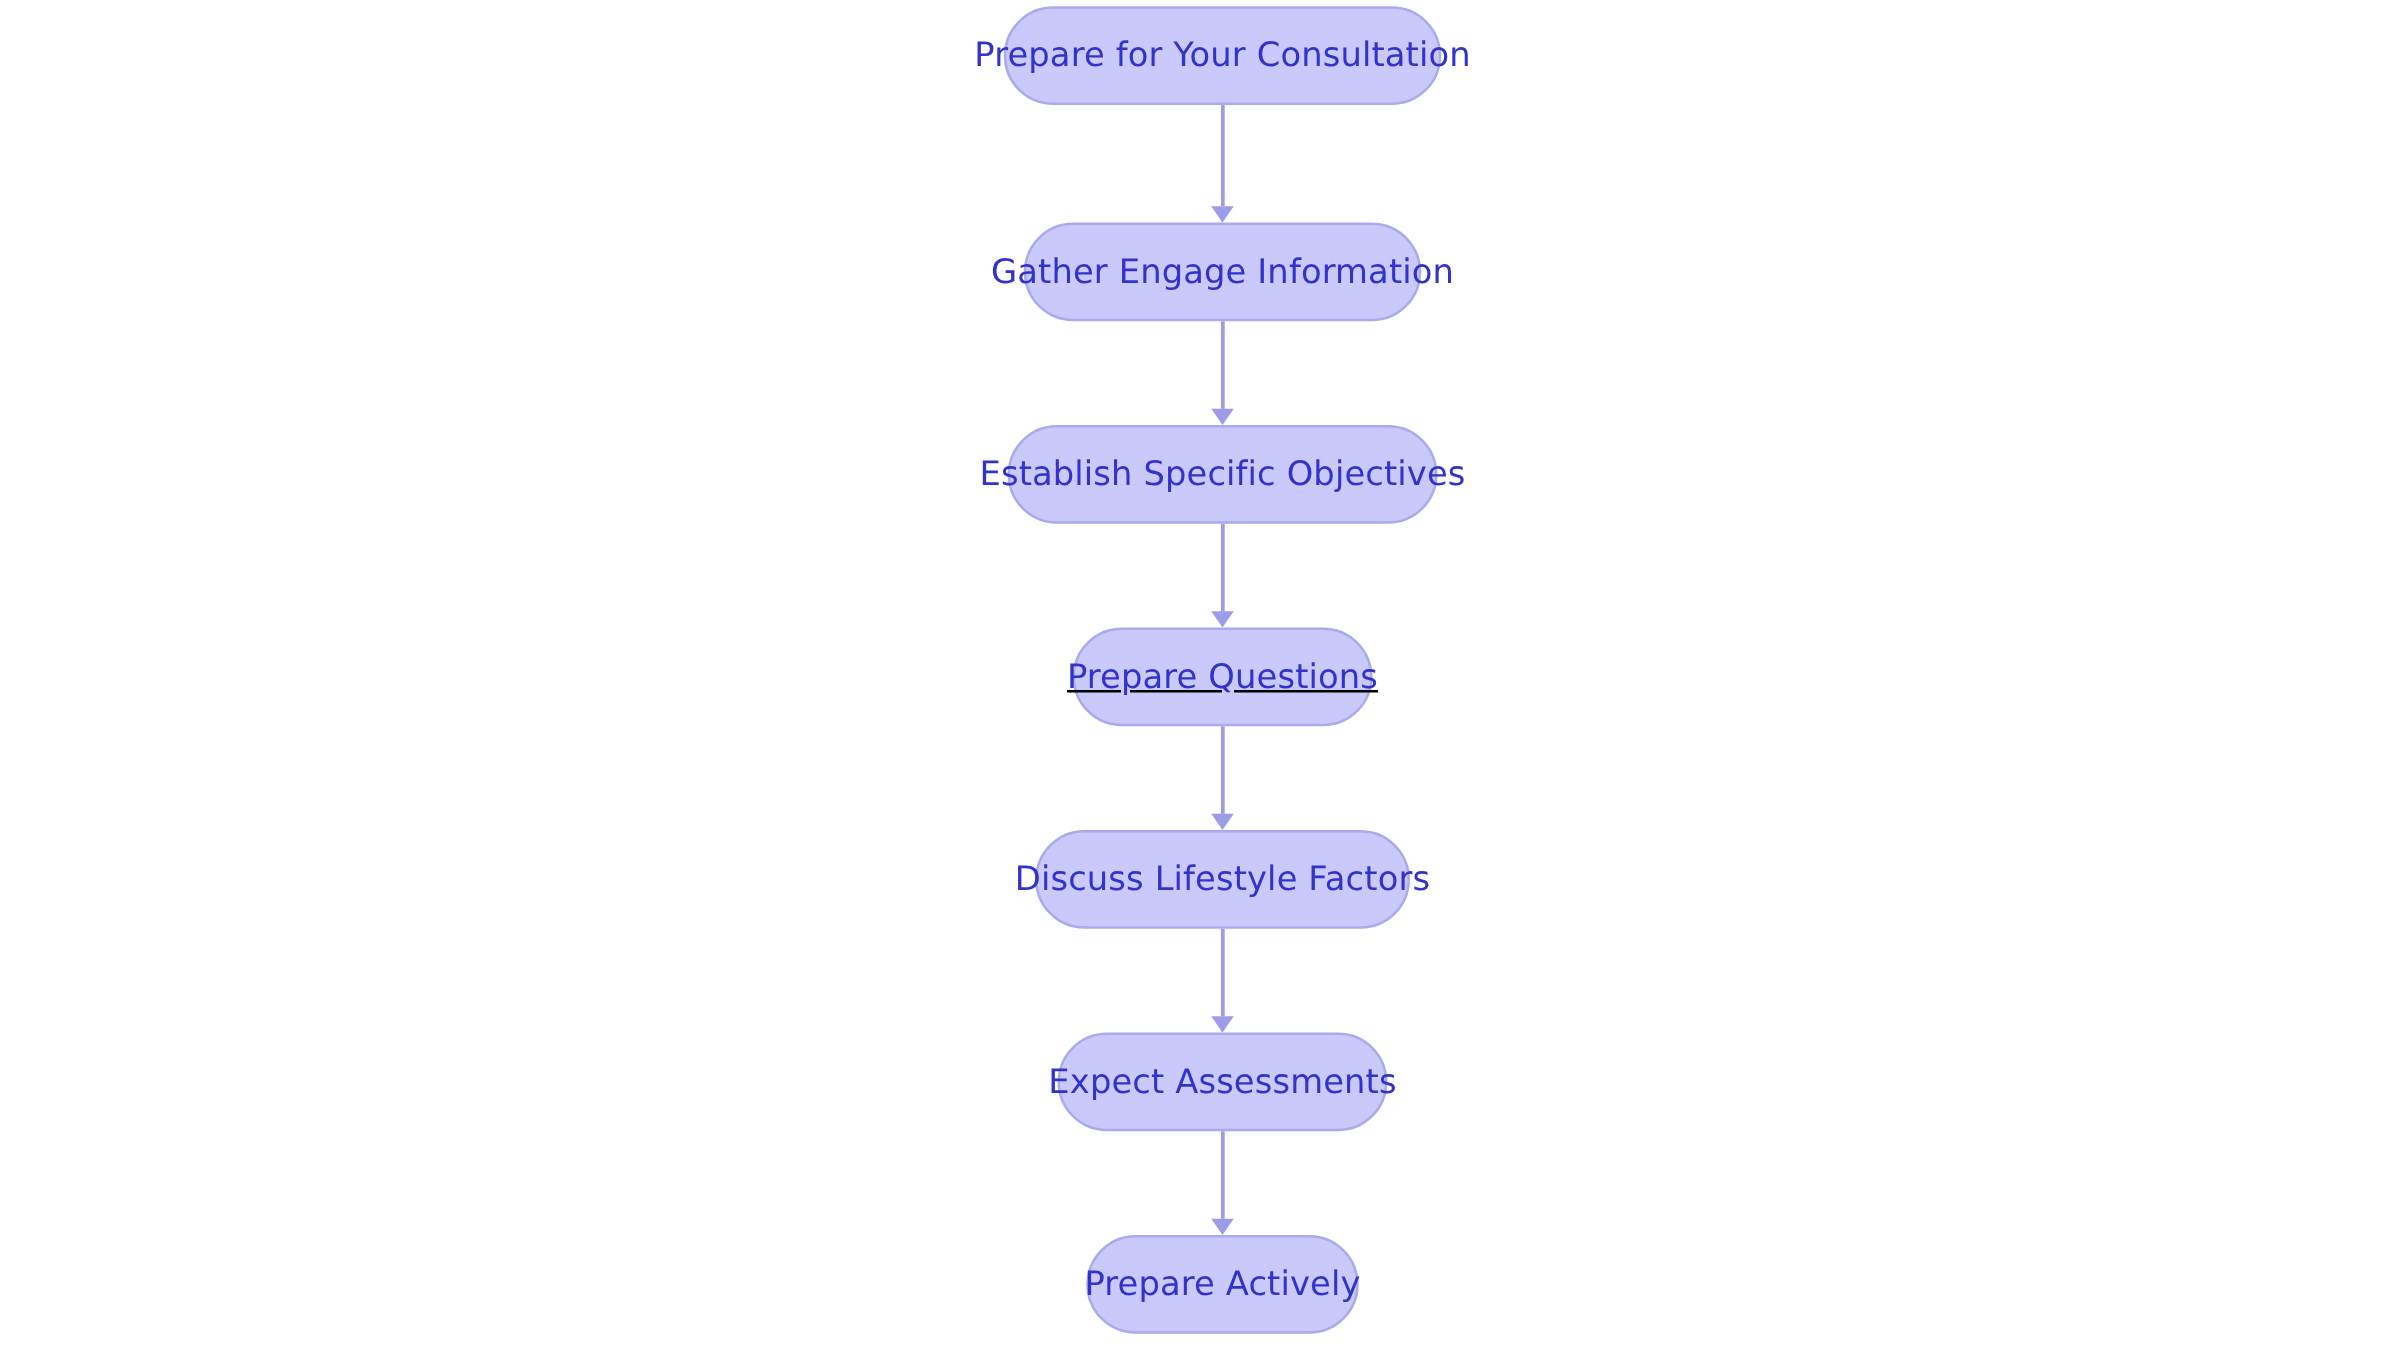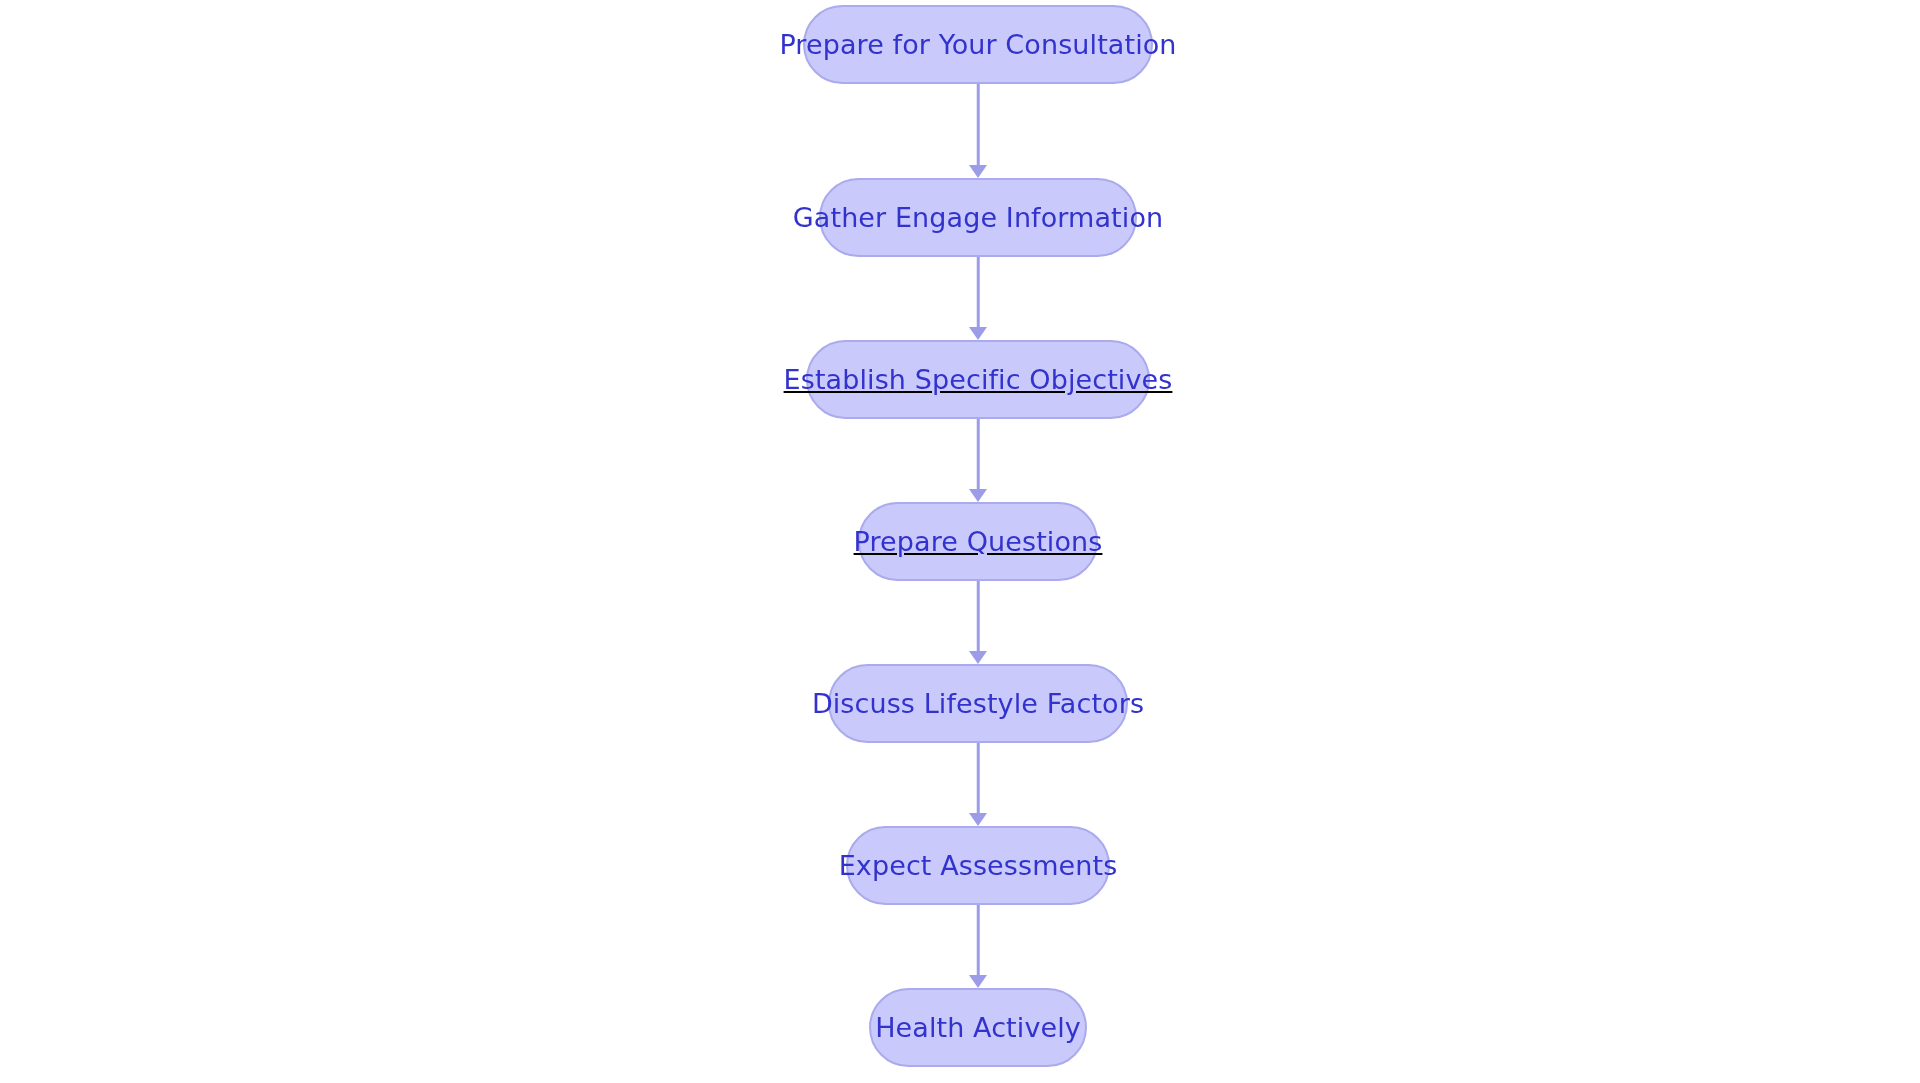--- a/index.html
+++ b/index.html
@@ -108,33 +108,33 @@
   </div>
 
   <div class="node" style="top:5px;width:350px;height:79px;">
     <span class="node-label">Prepare for Your Consultation</span>
   </div>
 
   <div class="node" style="top:178px;width:318px;height:79px;">
     <span class="node-label">Gather Engage Information</span>
   </div>
 
-  <div class="node" style="top:340px;width:344px;height:79px;text-decoration:underline;">
+  <div class="node" style="top:340px;width:344px;height:79px;">
     <span class="node-label">Establish Specific Objectives</span>
   </div>
 
   <div class="node" style="top:502px;width:240px;height:79px;text-decoration:underline;">
     <span class="node-label">Prepare Questions</span>
   </div>
 
   <div class="node" style="top:664px;width:300px;height:79px;">
     <span class="node-label">Discuss Lifestyle Factors</span>
   </div>
 
   <div class="node" style="top:826px;width:264px;height:79px;">
     <span class="node-label">Expect Assessments</span>
   </div>
 
   <div class="node" style="top:988px;width:218px;height:79px;">
-    <span class="node-label">Health Actively</span>
+    <span class="node-label">Prepare Actively</span>
   </div>
 
 </div>
 
 </body></html>

